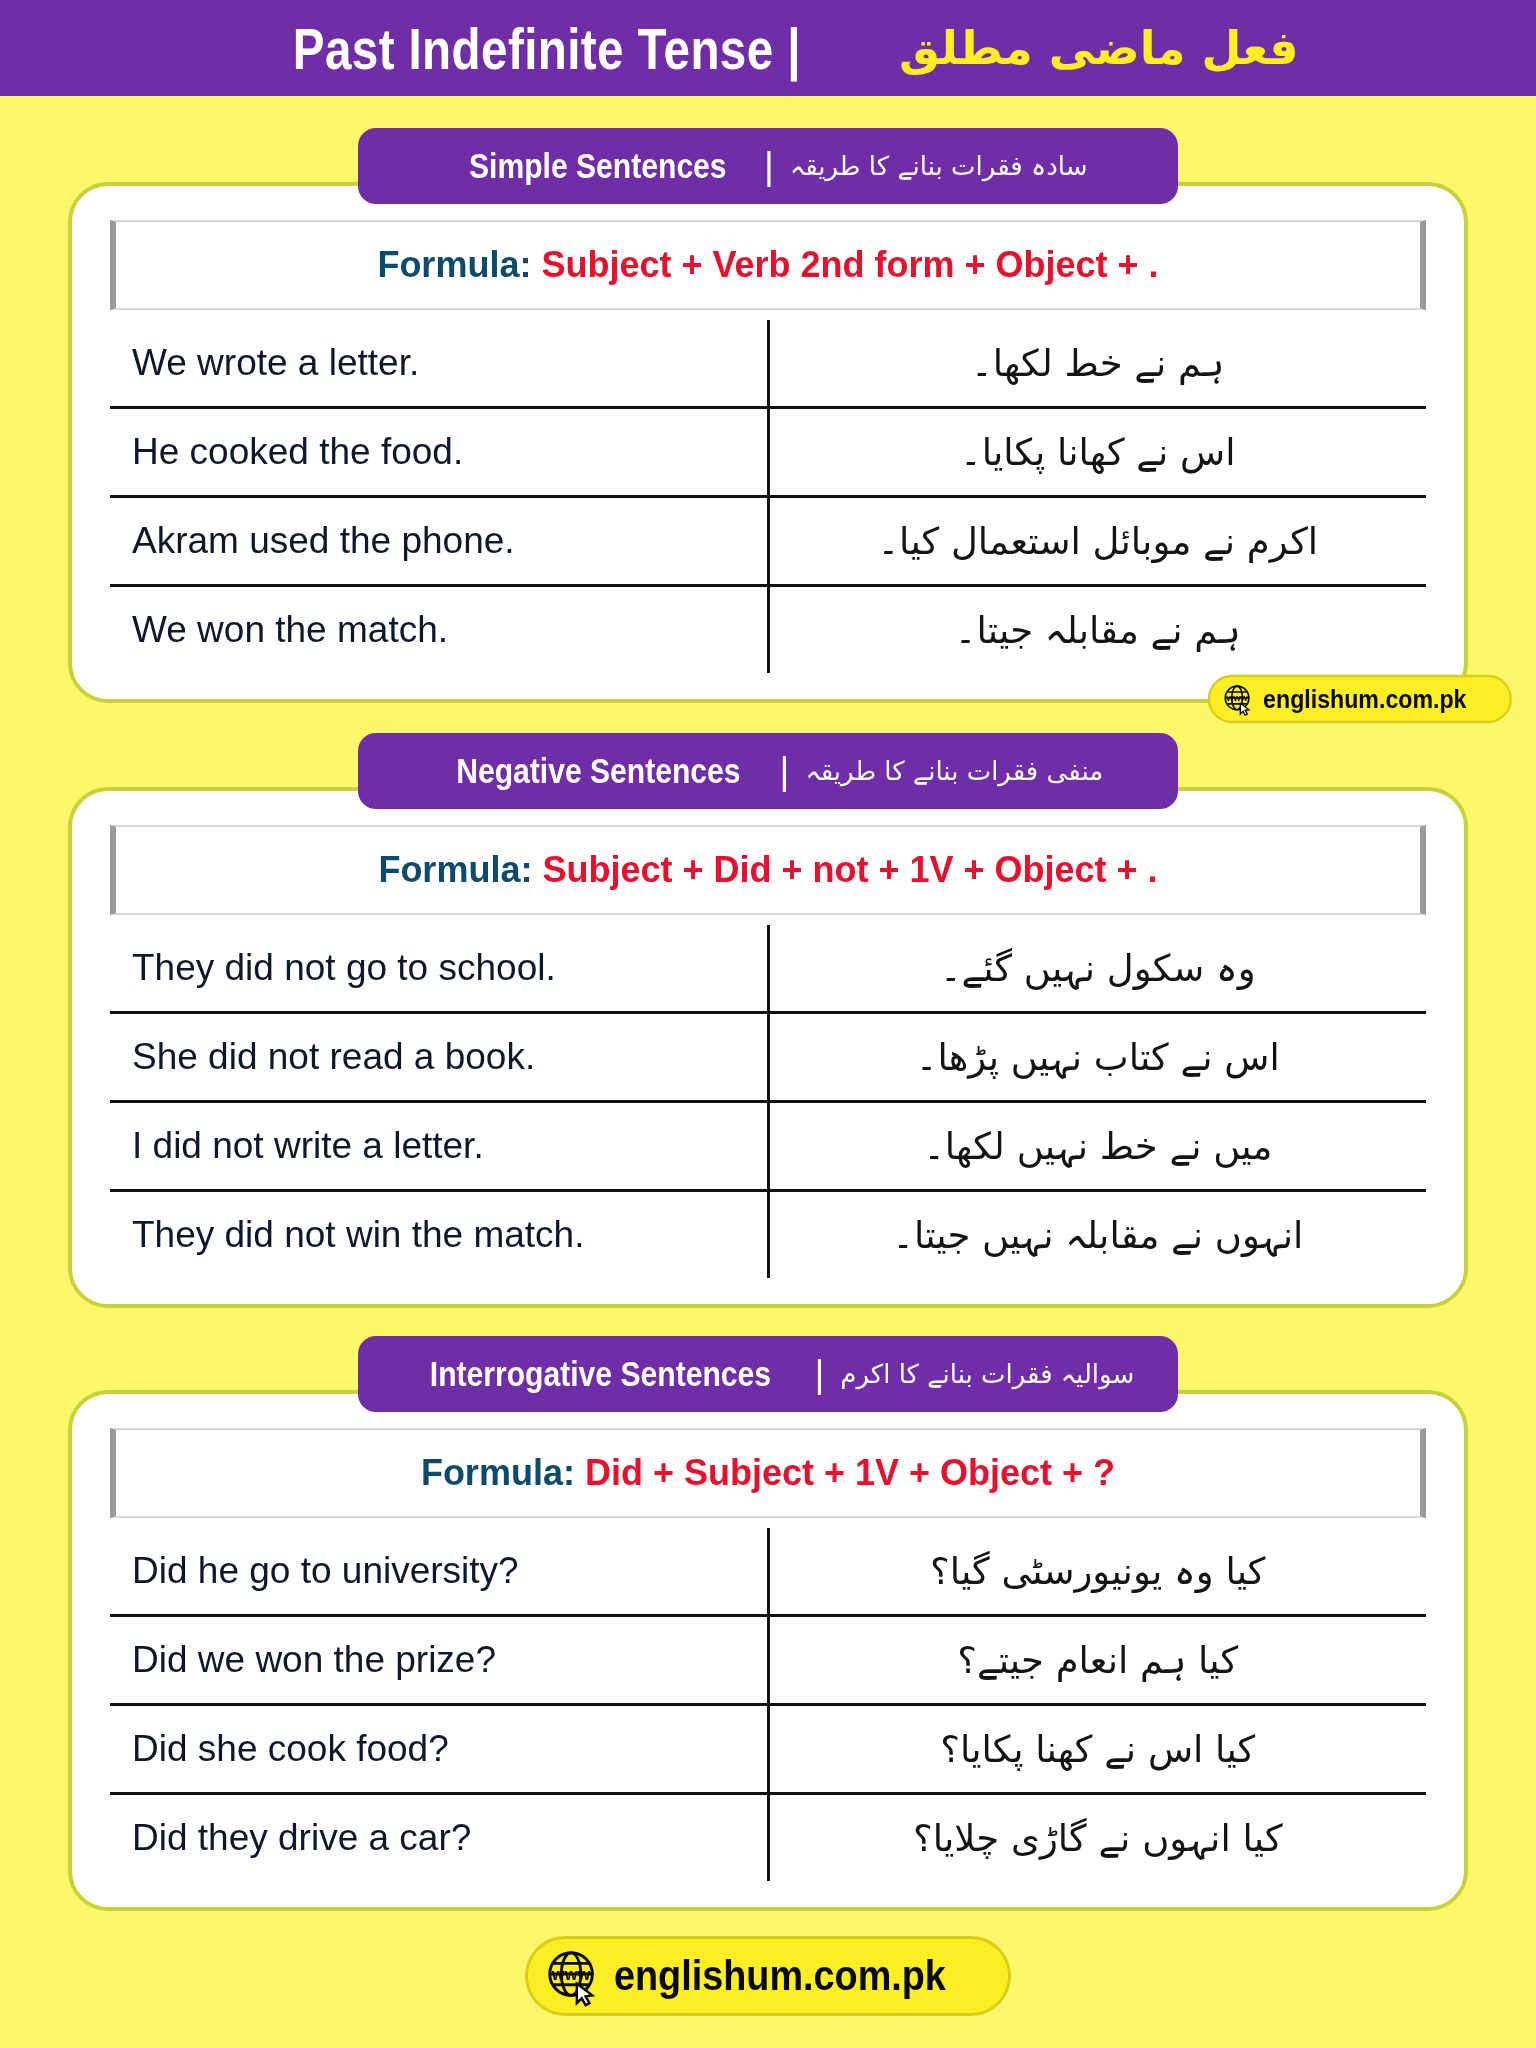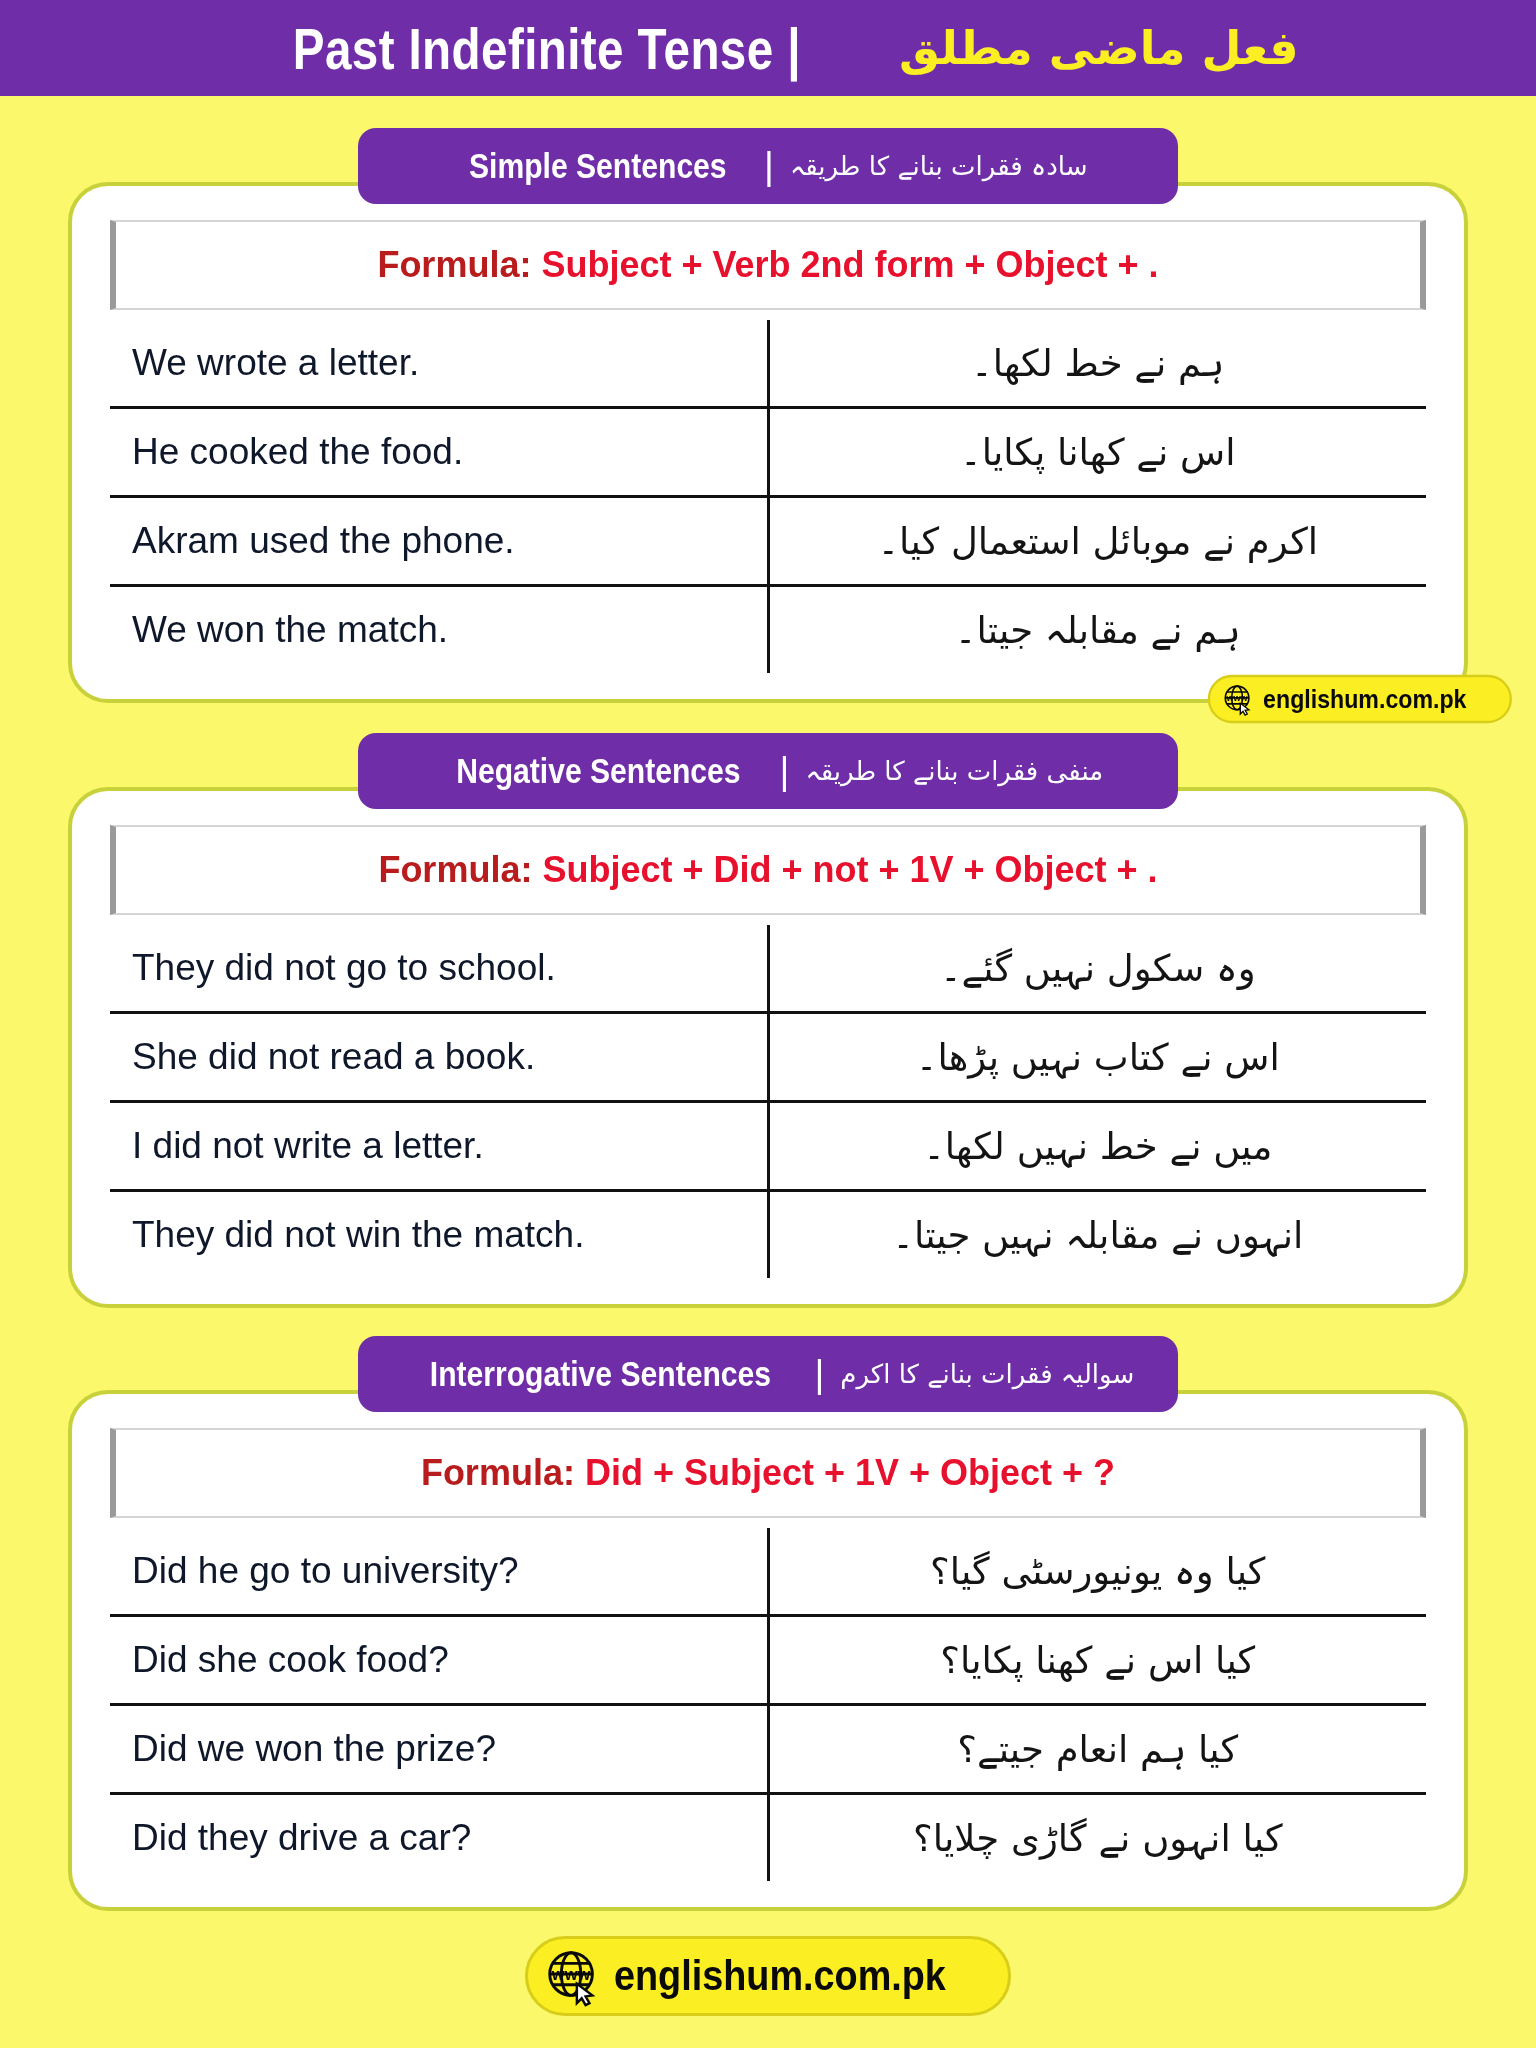--- a/index.html
+++ b/index.html
@@ -108,21 +108,21 @@
     border-left: 6px solid #9A9A9A;
     border-right: 6px solid #9A9A9A;
     background: #FFFFFF;
     height: 86px;
     display: flex;
     align-items: center;
     justify-content: center;
     margin-bottom: 10px;
   }
   .formula-label {
-    color: #b91c1c;
+    color: #0c4a6e;
     font-size: 36px;
     font-weight: bold;
     font-family: "Liberation Sans", sans-serif;
   }
   .formula-value {
     color: #E8112D;
     font-size: 36px;
     font-weight: bold;
     margin-left: 10px;
     font-family: "Liberation Sans", sans-serif;
@@ -314,26 +314,26 @@
       <span class="formula-label">Formula:</span>
       <span class="formula-value">Did + Subject + 1V + Object + ?</span>
     </div>
     <table class="rows">
       <tbody>
           <tr>
         <td class="en">Did he go to university?</td>
         <td class="ur">کیا وہ یونیورسٹی گیا؟</td>
       </tr>
       <tr>
+        <td class="en">Did we won the prize?</td>
+        <td class="ur">کیا ہم انعام جیتے؟</td>
+      </tr>
+      <tr>
         <td class="en">Did she cook food?</td>
         <td class="ur">کیا اس نے کھنا پکایا؟</td>
-      </tr>
-      <tr>
-        <td class="en">Did we won the prize?</td>
-        <td class="ur">کیا ہم انعام جیتے؟</td>
       </tr>
       <tr>
         <td class="en">Did they drive a car?</td>
         <td class="ur">کیا انہوں نے گاڑی چلایا؟</td>
       </tr>
     </tbody>
       </table>
   </div>
 </div>
 

